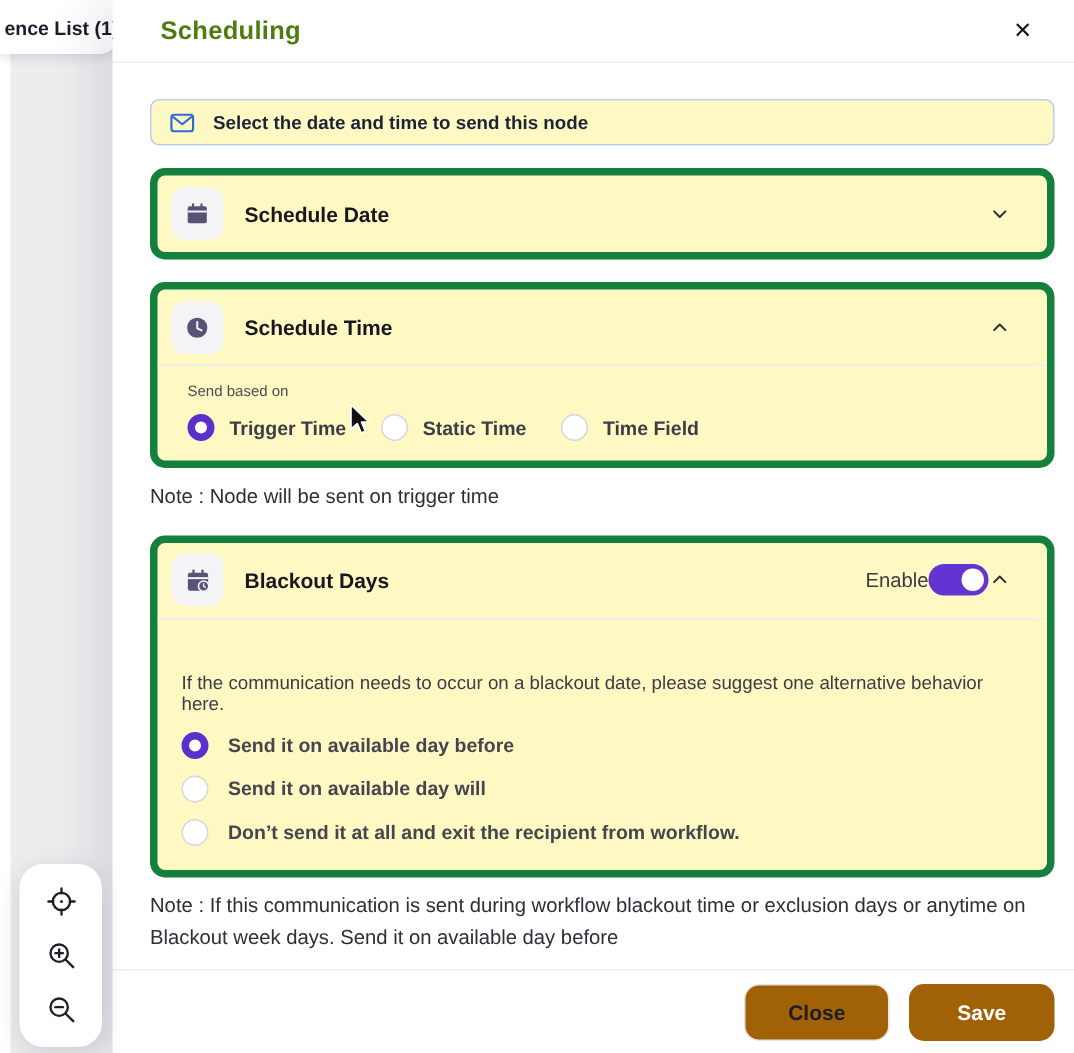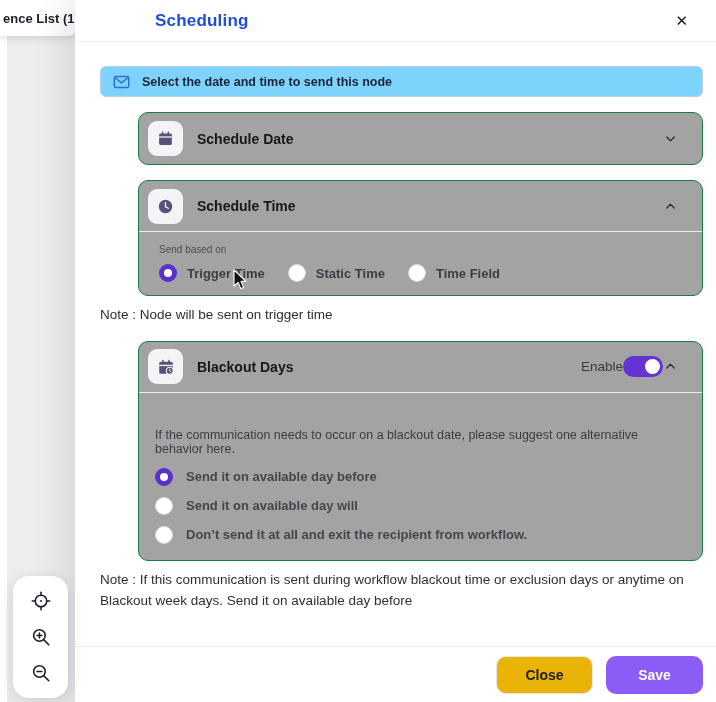--- a/index.html
+++ b/index.html
@@ -30,33 +30,33 @@
   
   .modal {
     position:absolute; left:75px; top:0; width:641px; height:702px; background:#fff;
     box-shadow:-12px 0 30px rgba(25,25,55,.10);
     display:flex; flex-direction:column; z-index:1;
   }
   .modal-header {
     flex:0 0 42px; display:flex; align-items:center; justify-content:space-between;
     padding:0 24px 0 32px; border-bottom:1px solid #ececf0;
   }
-  .modal-title { font-size:17px; font-weight:700; color:#1d4ed8; letter-spacing:.2px;margin-left:48px; }
+  .modal-title { font-size:17px; font-weight:700; color:#4d7c0f; letter-spacing:.2px; }
   .close-btn { font-size:15px; color:#15151f; cursor:pointer; line-height:1; padding:4px; }
 
   .modal-body { flex:1 1 auto; padding:24px 13px 0 25px; overflow:hidden; }
 
   .banner {
     display:flex; align-items:center; gap:12px; height:31px; padding:0 12px;
-    background:#7dd3fc; border:1px solid #b9cdf2; border-radius:6px;
+    background:#fef9c3; border:1px solid #b9cdf2; border-radius:6px;
     font-size:12.5px; font-weight:700; color:#1c2336;
   }
   .banner .ic { flex:0 0 auto; display:block; }
 
-  .card { border:1px solid #15803d; border-radius:10px; margin-top:15px; background:#a3a3a3;margin-left:38px; }
+  .card { border:5px solid #15803d; border-radius:10px; margin-top:15px; background:#fef9c3; }
   .card-header {
     display:flex; align-items:center; gap:14px; height:51px; padding:0 24px 0 9px; cursor:pointer;
   }
   .card-header.divided { border-bottom:1px solid #ededf1; }
   .icon-box {
     width:35px; height:35px; border-radius:9px; background:#f4f4f6;
     display:flex; align-items:center; justify-content:center; color:#565377; flex:0 0 auto;
   }
   .card-title { font-size:14px; font-weight:700; color:#17171f; }
   .header-right { margin-left:auto; display:flex; align-items:center; }
@@ -101,22 +101,22 @@
 
   .modal-footer {
     flex:0 0 56px; margin-top:auto; border-top:1px solid #ececf0;
     display:flex; align-items:center; justify-content:flex-end; gap:13px; padding:0 13px;
   }
   .btn {
     height:38px; width:97px; border-radius:10px; font-size:14px; font-weight:700;
     display:flex; align-items:center; justify-content:center; cursor:pointer;
     font-family:"Liberation Sans", sans-serif;
   }
-  .btn-close { background:#eab308; border:1px solid #e4e4e9; color:#1d1d27; }
-  .btn-save  { background:#8b5cf6; border:none; color:#fff; }
+  .btn-close { background:#a16207; border:1px solid #e4e4e9; color:#1d1d27; }
+  .btn-save  { background:#a16207; border:none; color:#fff; }
 
   .mouse-cursor { position:absolute; left:233px; top:269px; z-index:10; pointer-events:none; }
 </style>
 </head>
 <body>
 
 <div class="left-edge"></div>
 <div class="bg-tab">
   <span>ence List (1)</span>
 </div>

